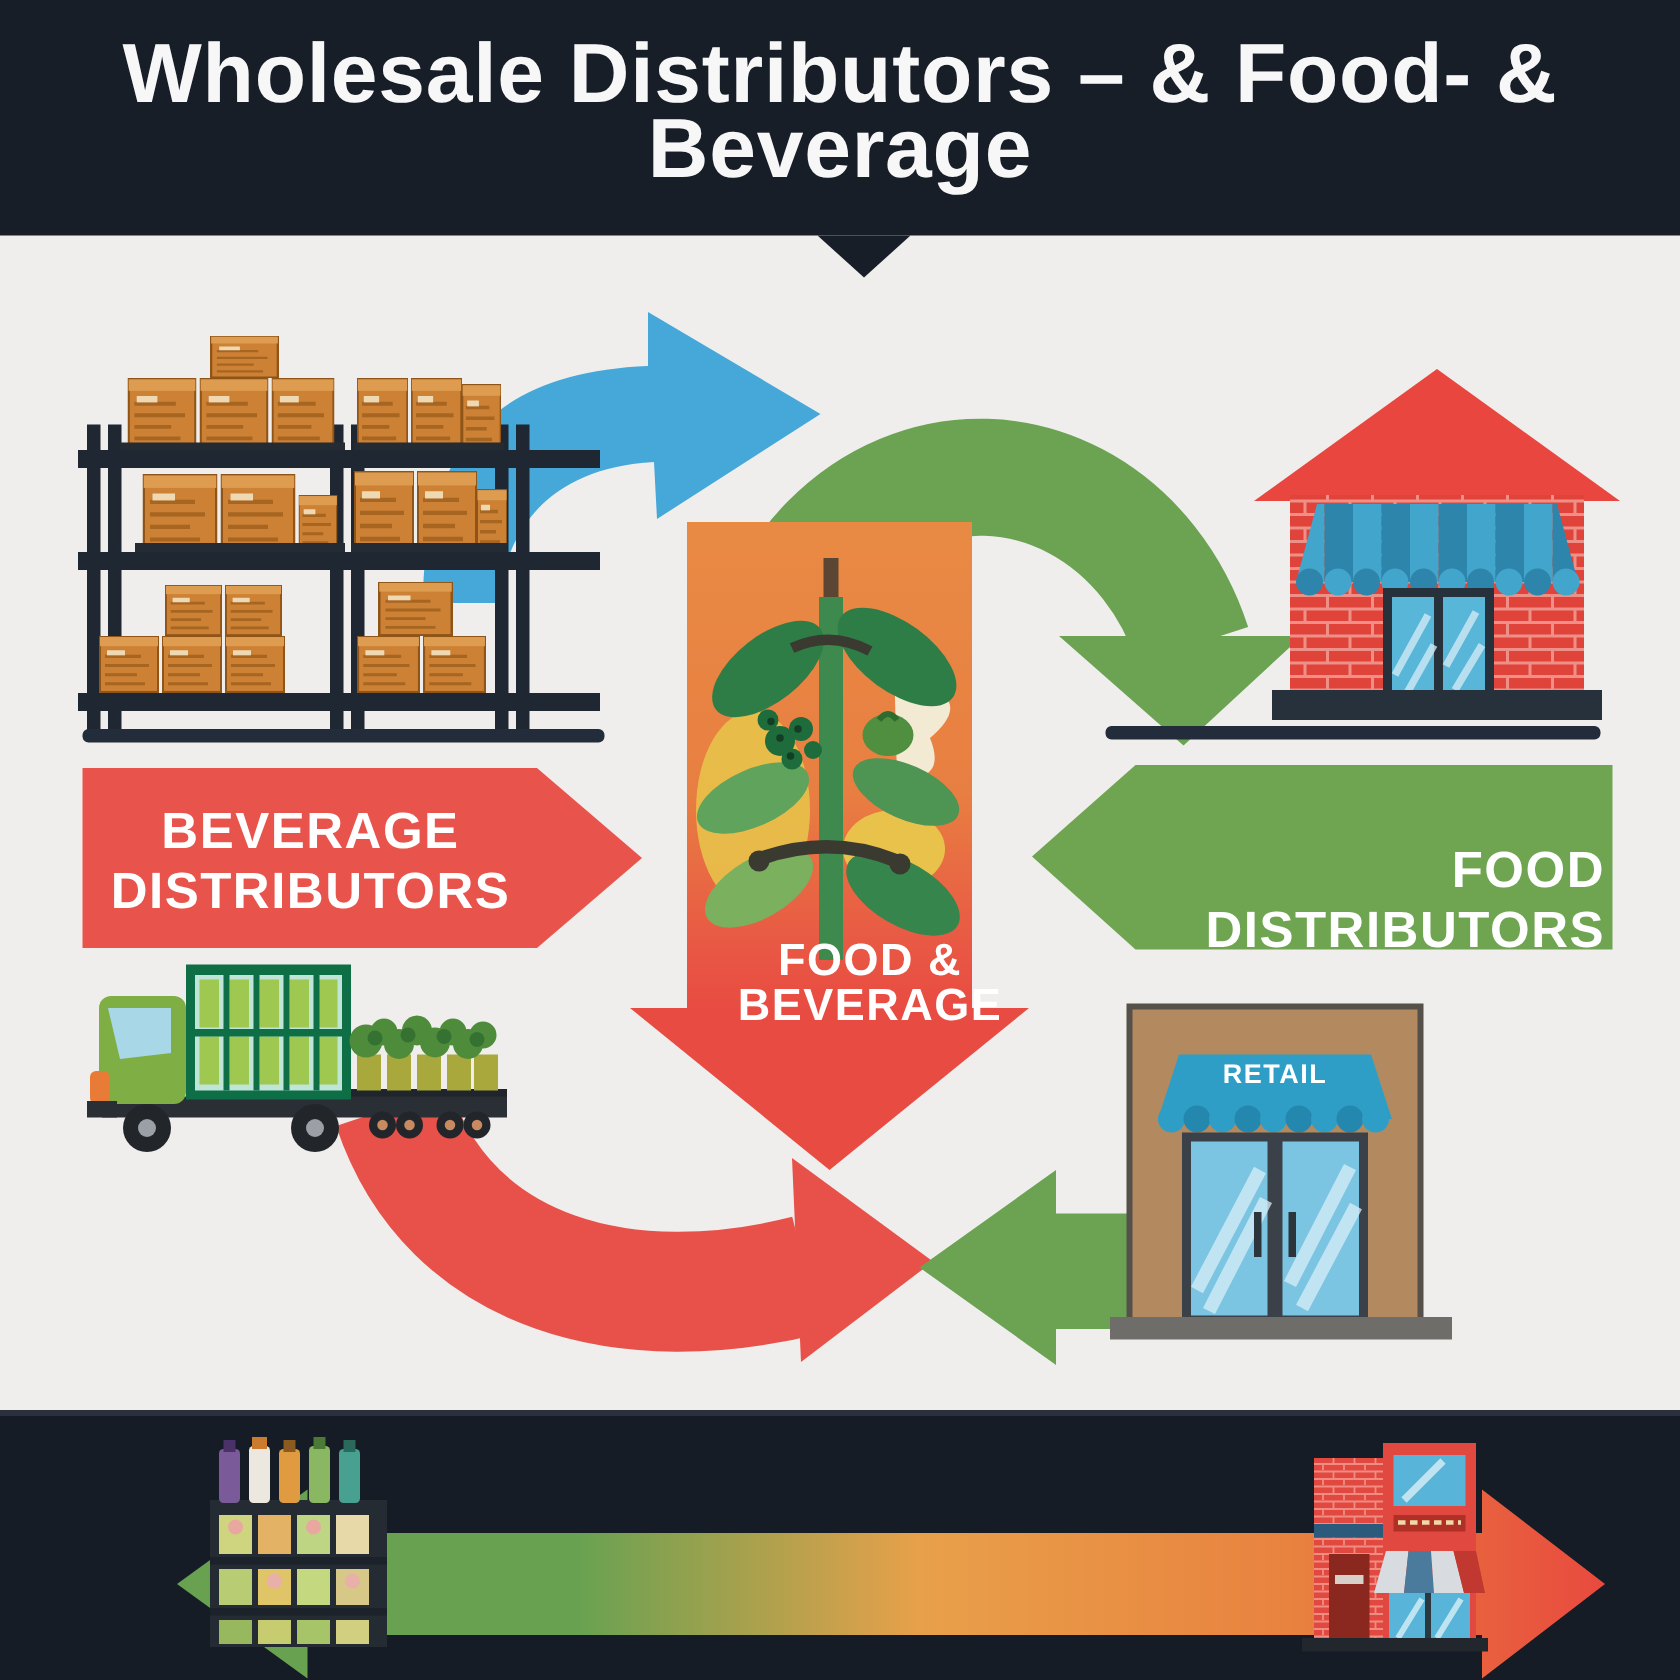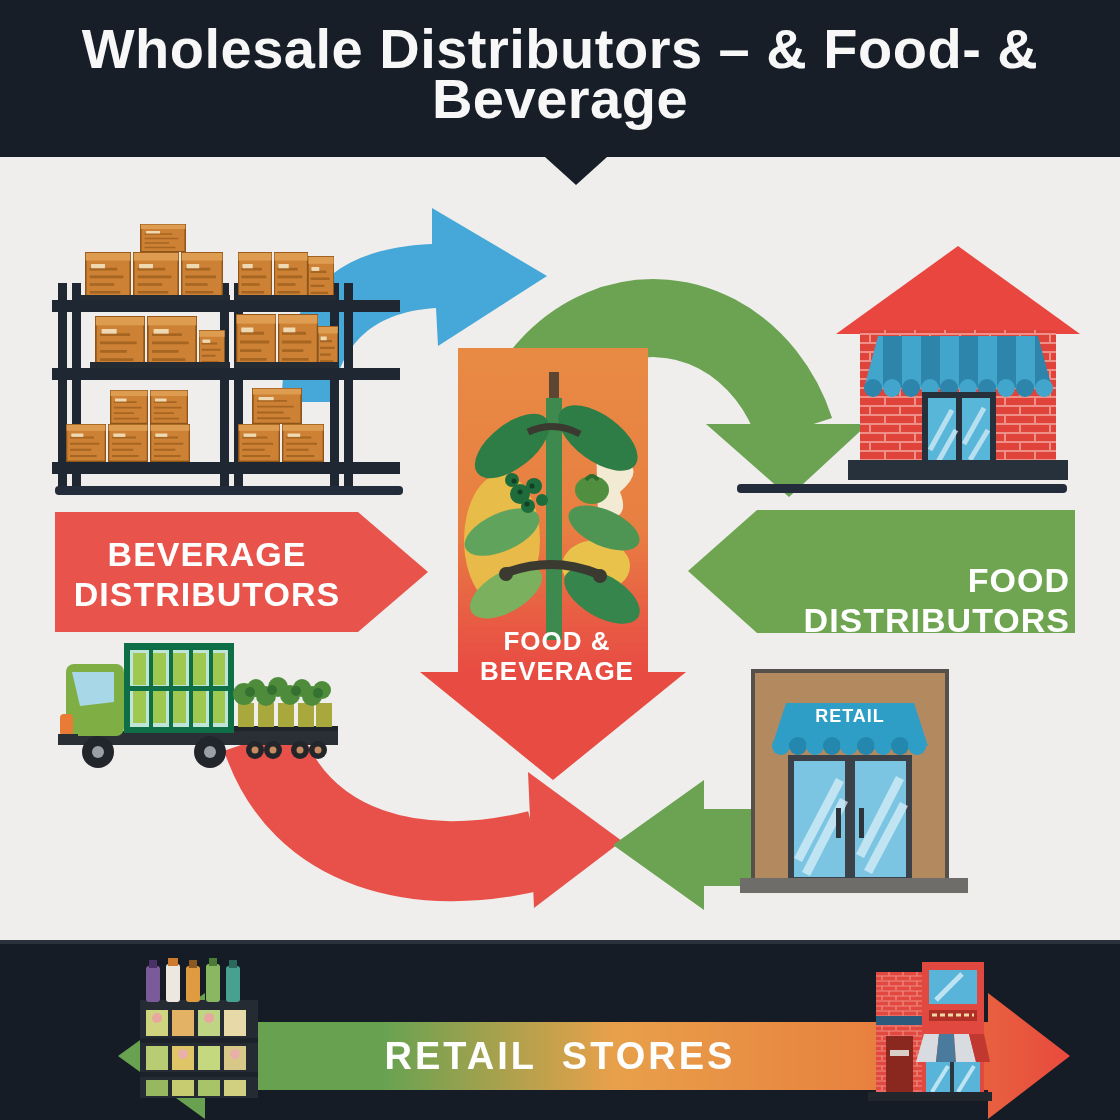--- a/index.html
+++ b/index.html
@@ -9,21 +9,21 @@
   }
   #art{position:absolute;left:0;top:0;width:1120px;height:1120px;}
   .txt{position:absolute;color:#ffffff;font-weight:bold;text-align:center;}
   #title{
     left:0;top:24px;width:1120px;color:#f7f7f7;
     font-size:56px;line-height:50px;letter-spacing:.5px;
   }
   .arrow-label{font-size:34px;line-height:40px;letter-spacing:1px;}
   #wholesale-label{left:62px;top:534px;width:290px;}
   #fooddist-label{left:770px;top:560px;width:300px;text-align:right;}
-  #foodbev-label{left:452px;top:626px;width:210px;font-size:26px;line-height:30px;letter-spacing:1px;}
+  #foodbev-label{left:475px;top:626px;width:210px;font-size:30px;line-height:30px;letter-spacing:1px;}
   #retail-awning-label{left:772px;top:706px;width:156px;font-size:18px;letter-spacing:1px;}
   #retail-stores-label{left:310px;top:1035px;width:500px;font-size:38px;letter-spacing:3px;word-spacing:12px;}
 </style>
 </head>
 <body>
 
 <div id="canvas">
 
 <svg id="art" viewBox="0 0 1120 1120">
   <defs>
@@ -389,15 +389,14 @@
   <div>DISTRIBUTORS</div>
 </div>
 
 <div class="txt" id="foodbev-label">
   <div>FOOD &amp;</div>
   <div>BEVERAGE</div>
 </div>
 
 <div class="txt" id="retail-awning-label">RETAIL</div>
 
-<div class="txt" id="retail-stores-label">RETAIL STORES</div>
 
 </div>
 
 </body></html>

